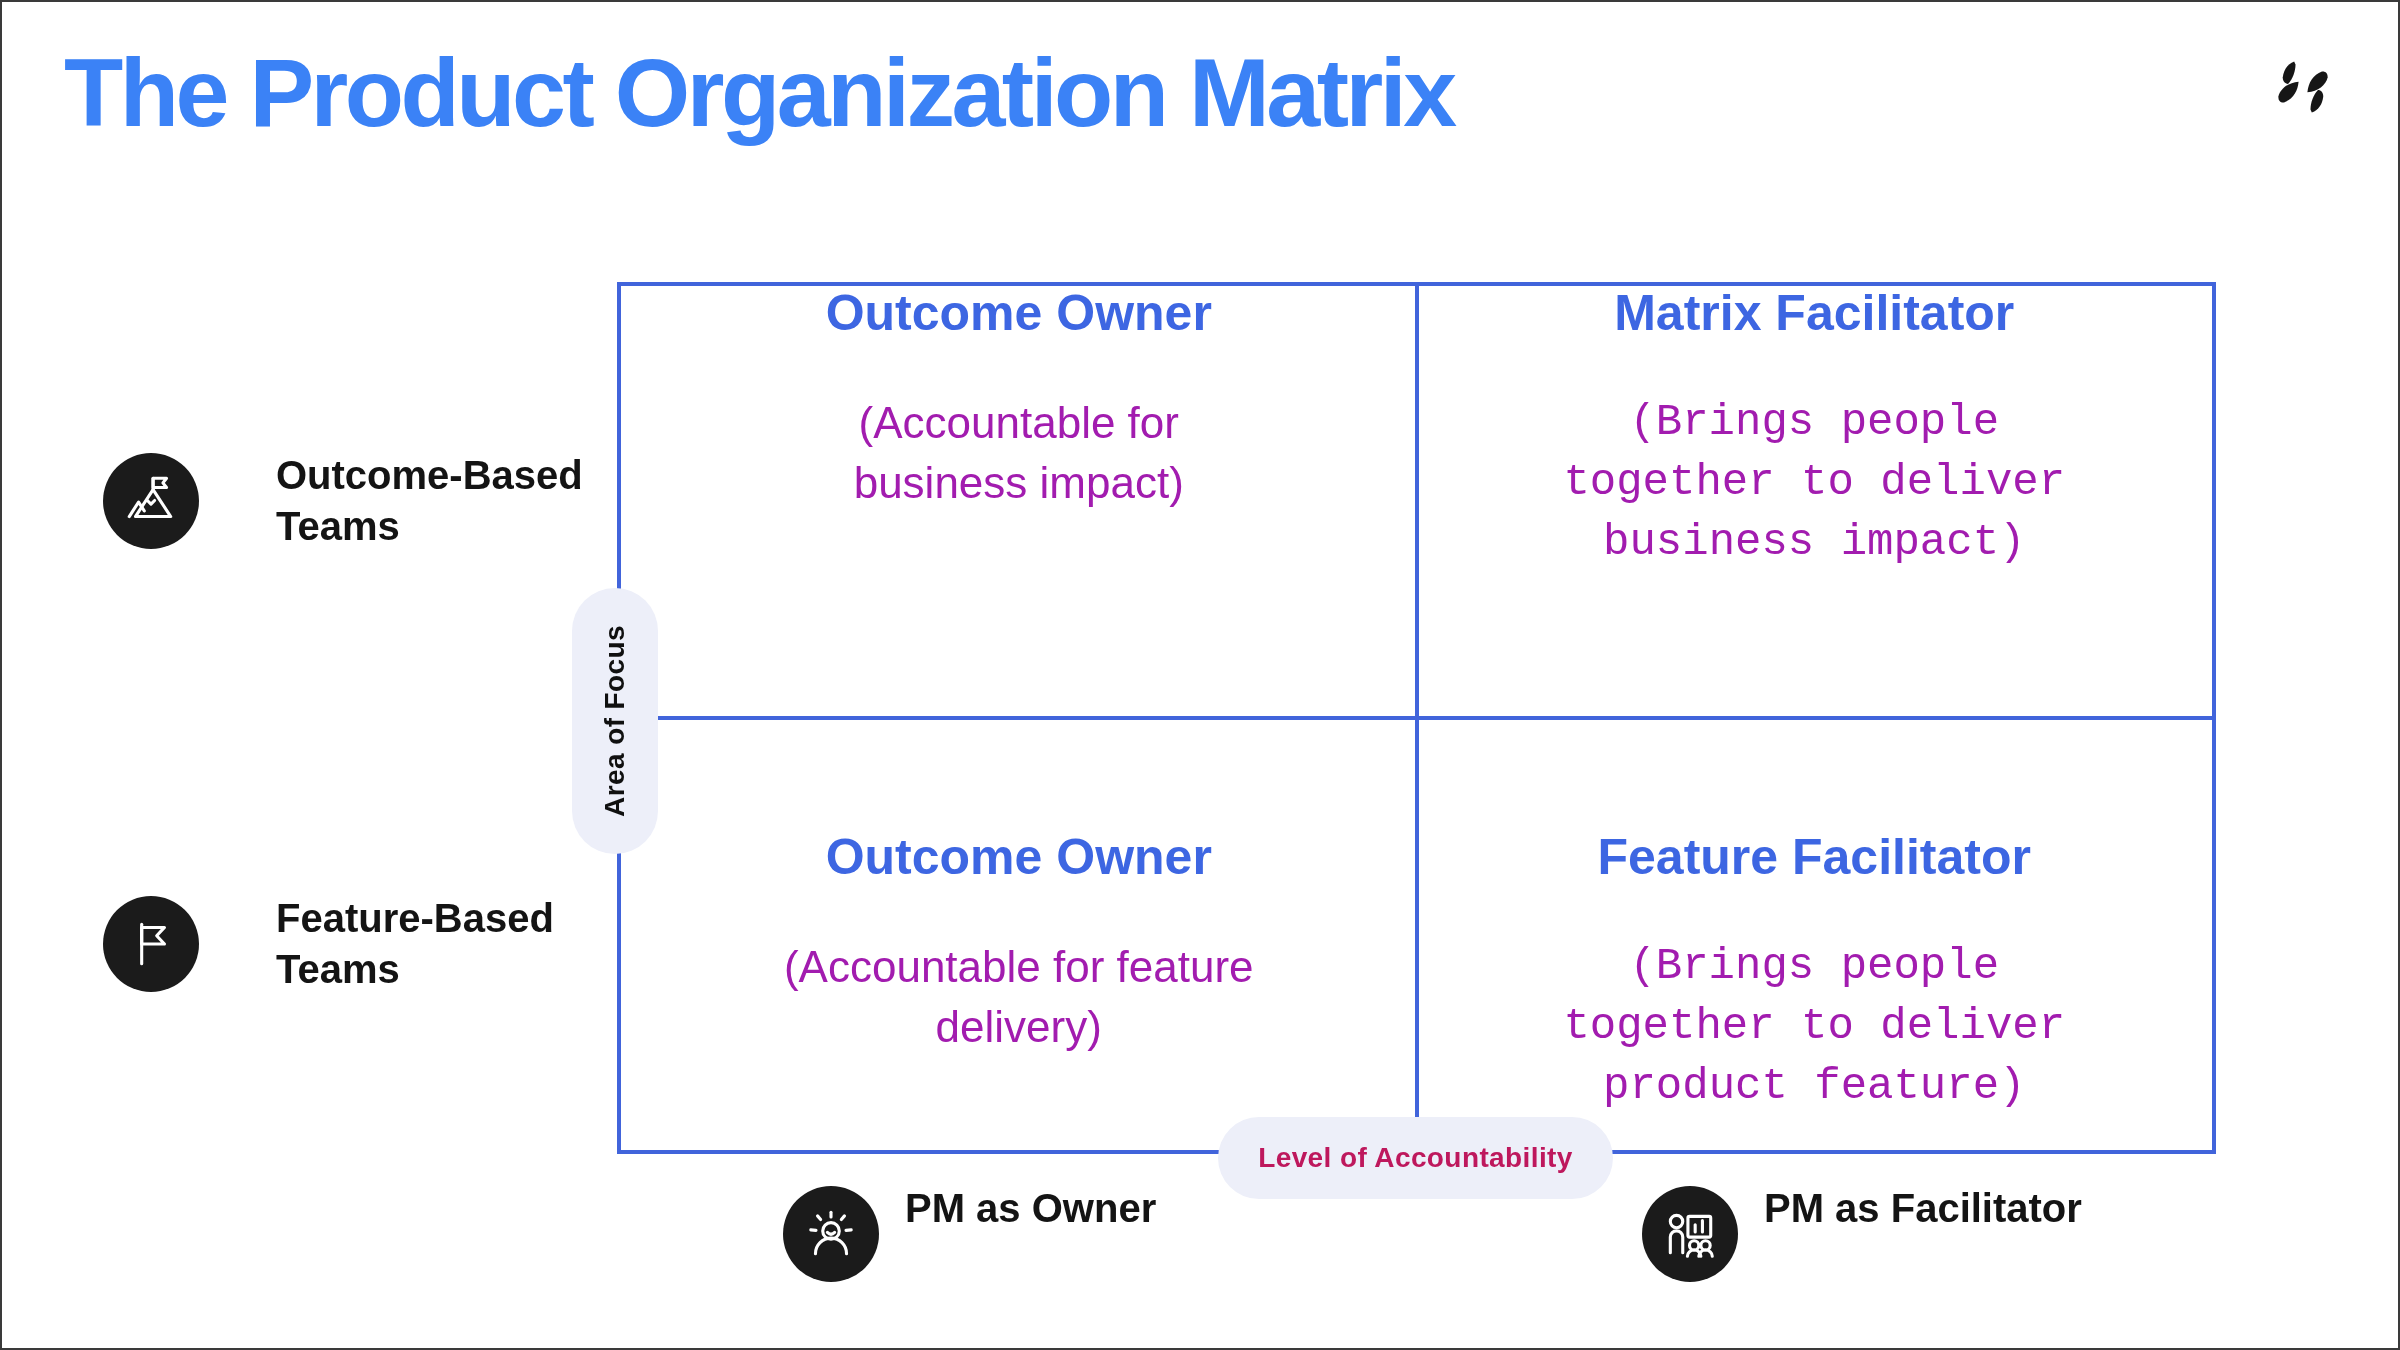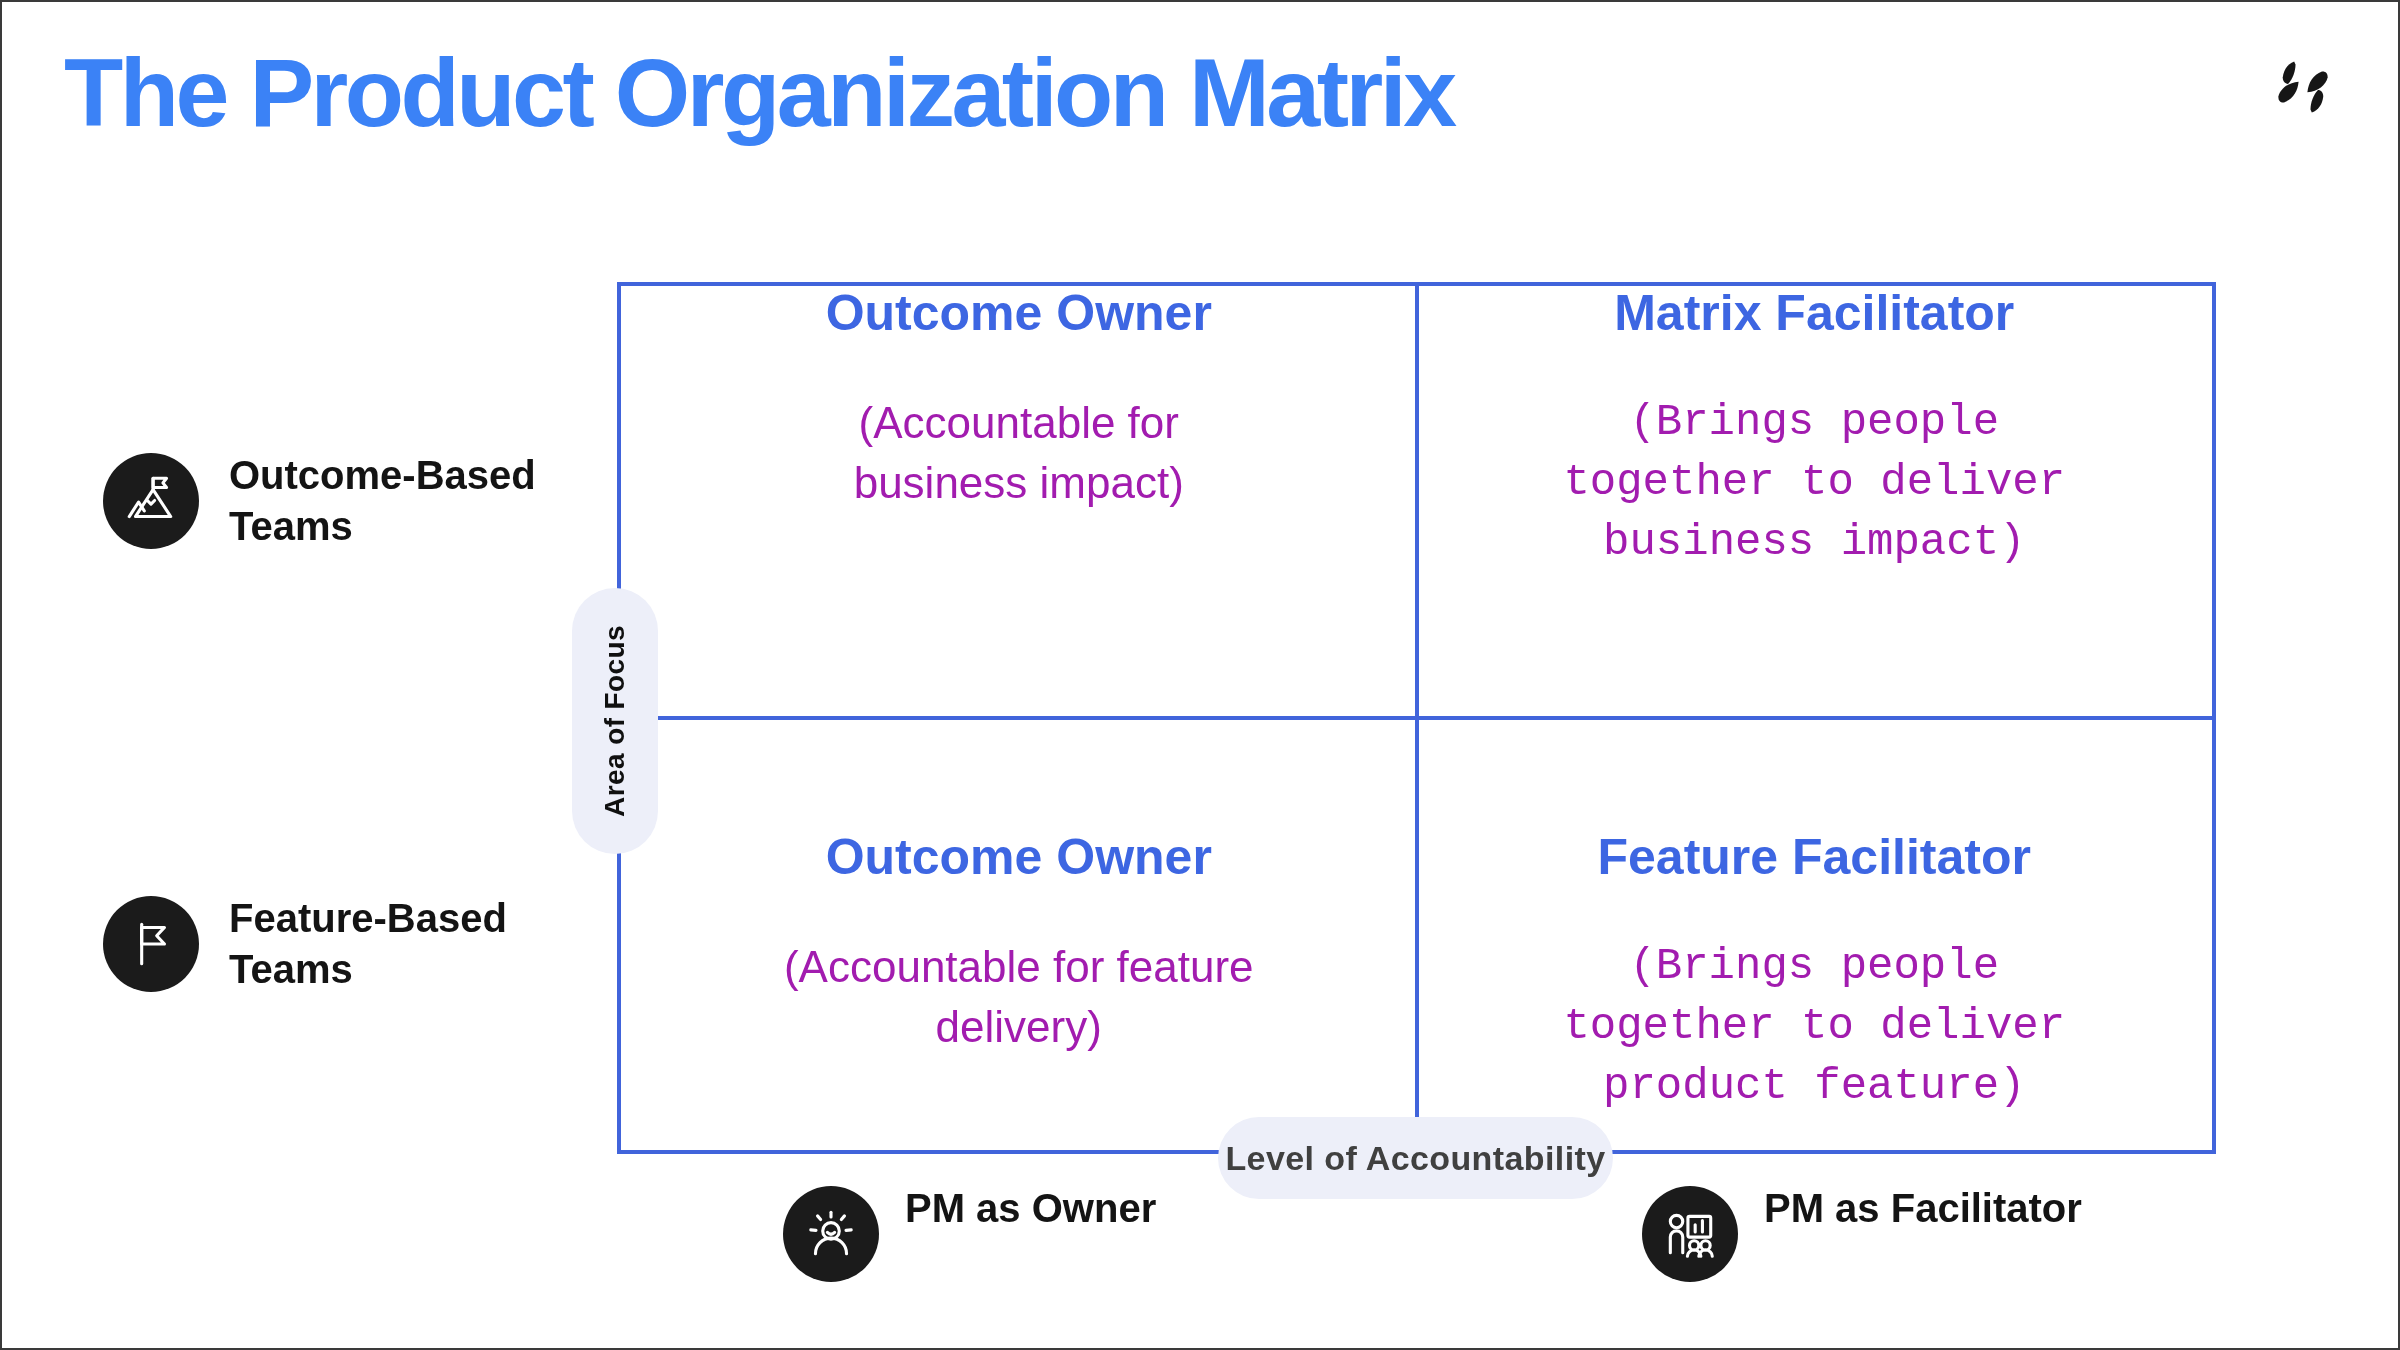--- a/index.html
+++ b/index.html
@@ -32,28 +32,28 @@
   .q-desc.wide{max-width:600px;font-family:Liberation Mono, monospace;}
 
   
   .pill{position:absolute;background:#edeff9;border-radius:46px;display:flex;align-items:center;justify-content:center;z-index:5;}
   .pill-y{left:572px;top:588px;width:86px;height:266px;}
   .pill-y span{
     writing-mode:vertical-rl;transform:rotate(180deg);
     font-size:28px;font-weight:700;color:#101010;letter-spacing:0.4px;white-space:nowrap;
   }
   .pill-x{left:1218px;top:1117px;width:395px;height:82px;}
-  .pill-x span{font-size:34px;font-weight:700;color:#404040;letter-spacing:0.4px;white-space:nowrap;}
+  .pill-x span{font-size:28px;font-weight:700;color:#be185d;letter-spacing:0.4px;white-space:nowrap;}
 
   
   .side-label{position:absolute;left:103px;display:flex;align-items:center;gap:30px;}
   .side-label.first{top:450px;}
   .side-label.second{top:893px;}
   .icon-circle{width:96px;height:96px;border-radius:50%;background:#1b1b1b;display:flex;align-items:center;justify-content:center;flex:none;}
-  .side-text{font-size:40px;font-weight:700;color:#141414;line-height:1.28;max-width:340px;}
+  .side-text{font-size:40px;font-weight:700;color:#141414;line-height:1.28;max-width:340px;margin-left:47px;}
 
   
   .legend{position:absolute;display:flex;gap:26px;top:1186px;}
   .legend.owner{left:783px;}
   .legend.facilitator{left:1642px;}
   .legend-text{font-size:40px;font-weight:700;color:#141414;white-space:nowrap;}
 
   .icon-svg{display:block;}
 </style>
 </head>

